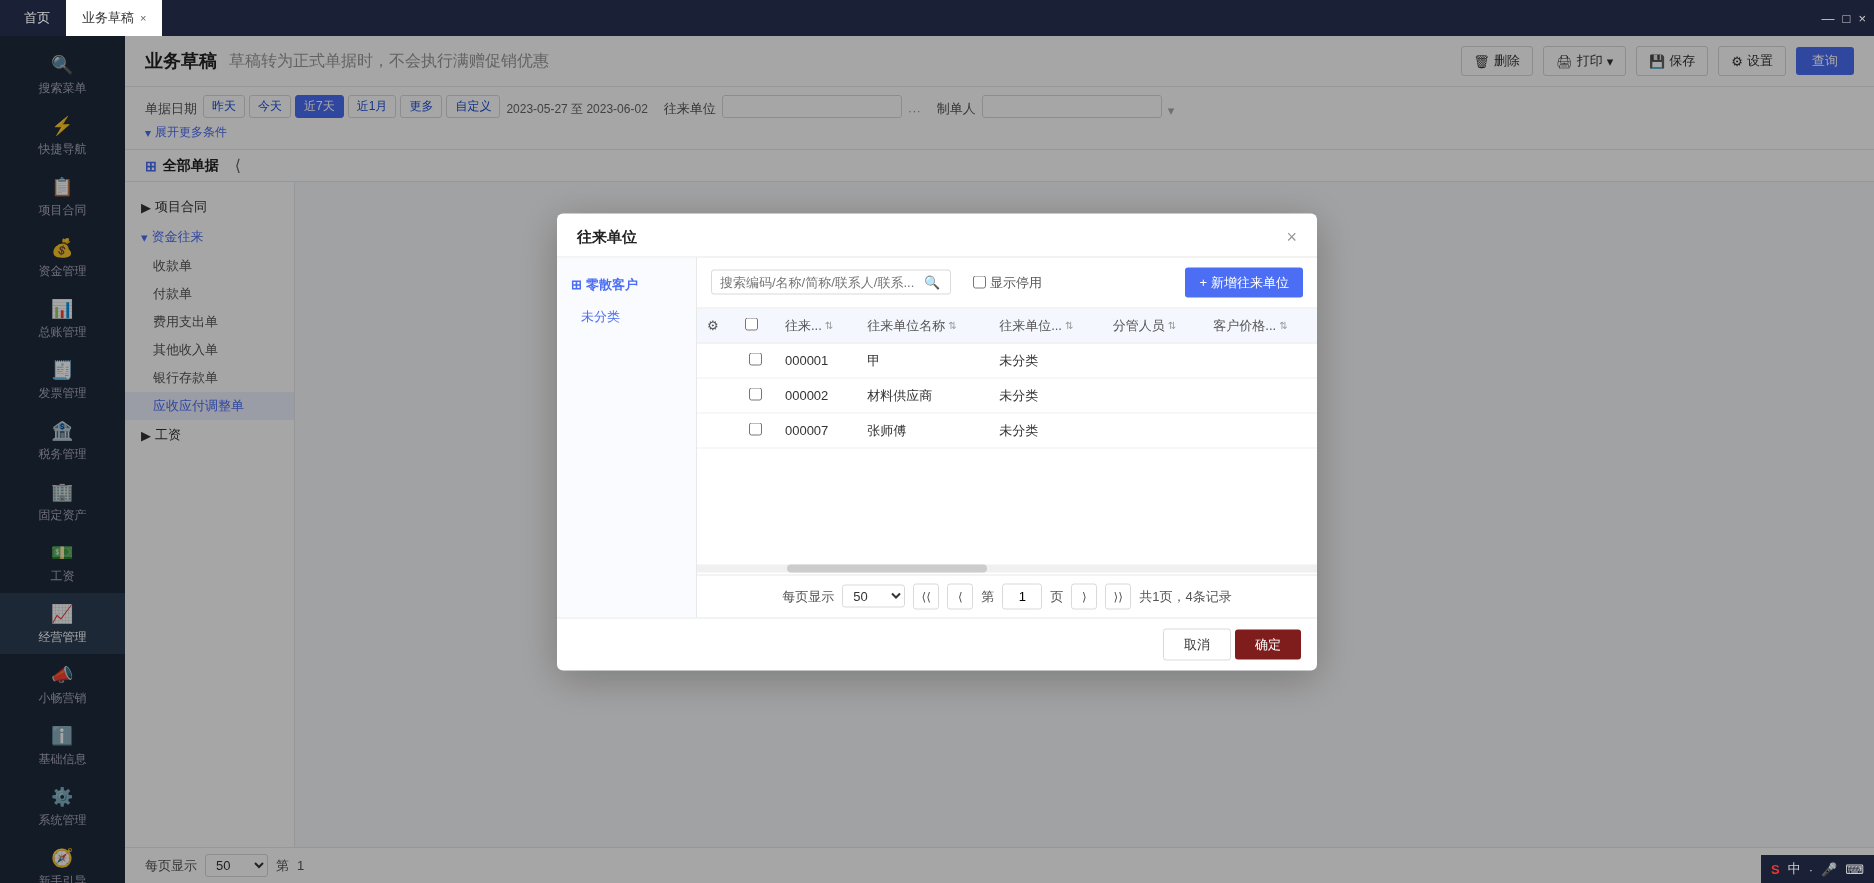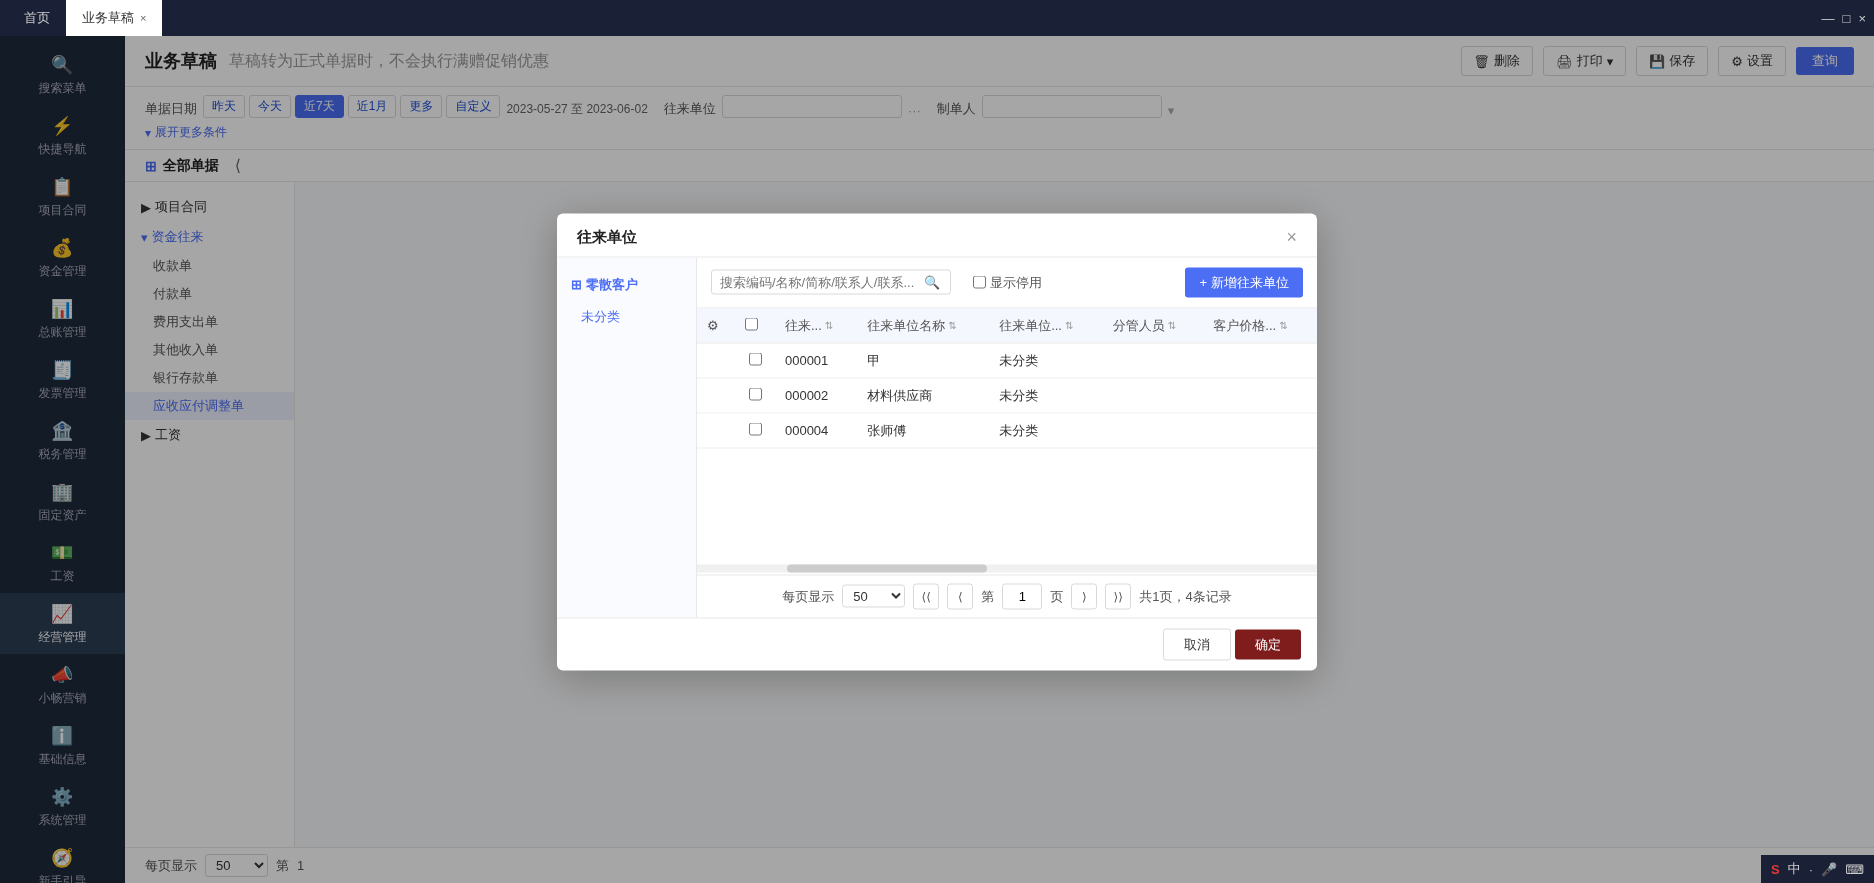--- a/index.html
+++ b/index.html
@@ -836,21 +836,21 @@
               <td>材料供应商</td>
               <td>未分类</td>
               <td></td>
               <td></td>
             </tr>
             <tr>
               <td class="checkbox-cell"></td>
               <td class="checkbox-cell">
                 <input type="checkbox" style="">
               </td>
-              <td>000004</td>
+              <td>000007</td>
               <td>张师傅</td>
               <td>未分类</td>
               <td></td>
               <td></td>
             </tr>
           </tbody>
         </table>
       </div>
 
       <div class="modal-scroll-bar">

